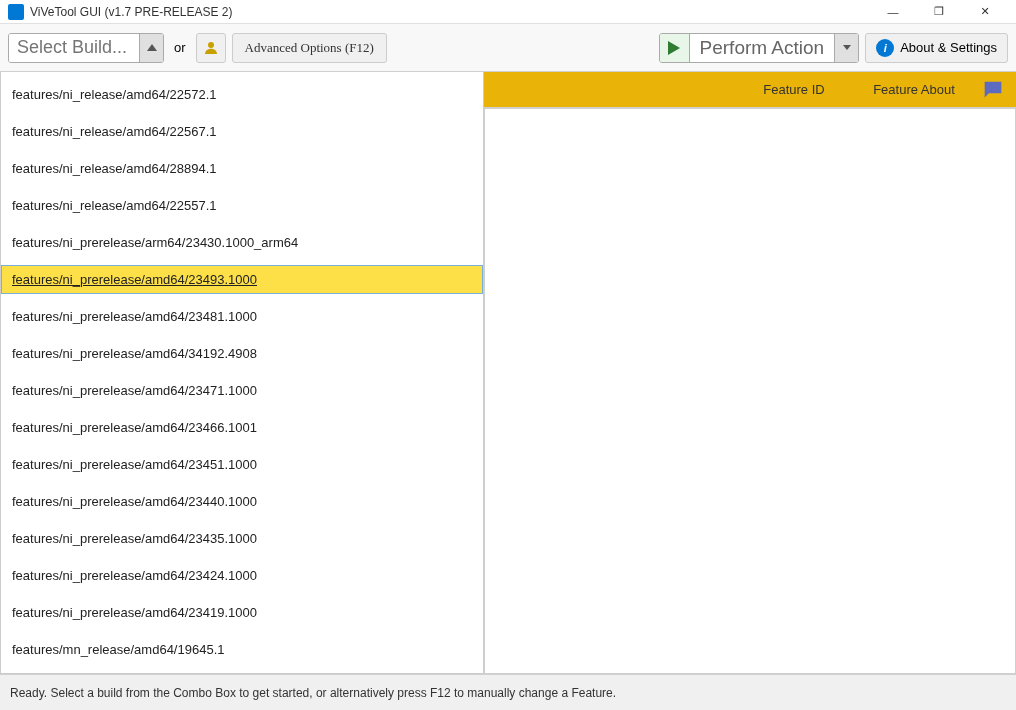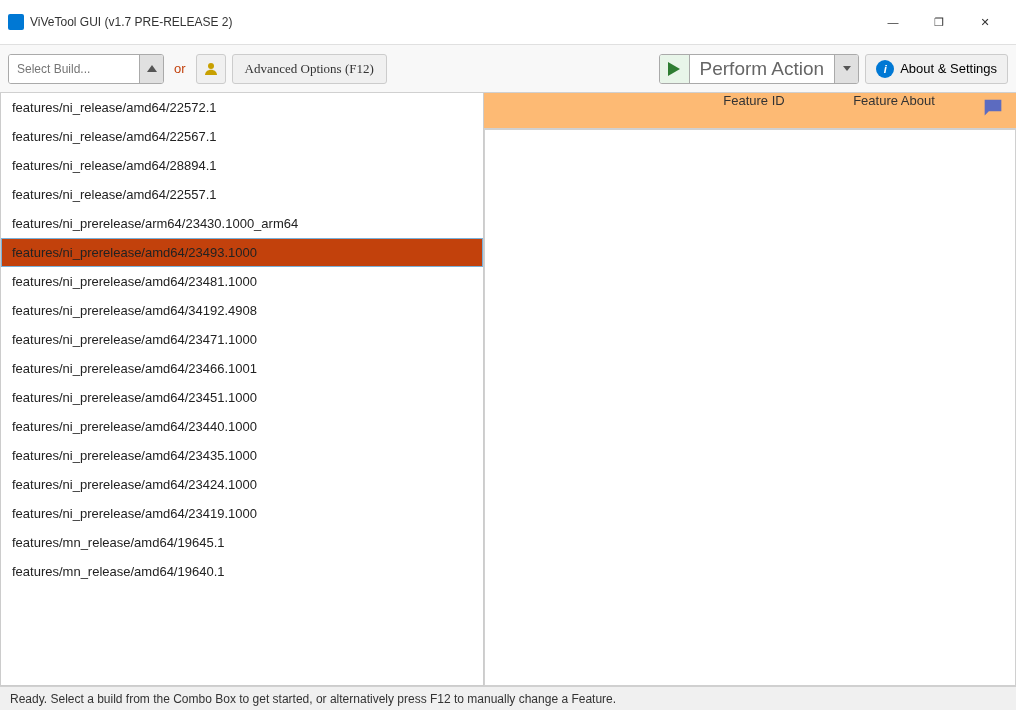--- a/index.html
+++ b/index.html
@@ -10,21 +10,21 @@
       width: 1016px;
       height: 710px;
       display: flex;
       flex-direction: column;
       overflow: hidden;
     }
 
     
     .title-bar {
       background: #ffffff;
-      height: 45px;
+      height: 24px;
       display: flex;
       align-items: center;
       padding: 0 8px;
       border-bottom: 1px solid #e0e0e0;
       flex-shrink: 0;
     }
     .title-bar-icon {
       width: 16px;
       height: 16px;
       margin-right: 6px;
@@ -73,40 +73,40 @@
       border-radius: 3px;
       background: white;
       overflow: hidden;
     }
     .select-build-input {
       border: none;
       outline: none;
       padding: 0 8px;
       width: 130px;
       height: 100%;
-      font-size: 12px;
+      font-size: 18px;
       color: #555;
       background: white;
     }
     .select-build-btn {
       background: #e0e0e0;
       border: none;
       border-left: 1px solid #aaa;
       height: 100%;
       width: 24px;
       cursor: pointer;
       display: flex;
       align-items: center;
       justify-content: center;
       font-size: 10px;
     }
 
     .or-label {
       font-size: 13px;
-      color: #c2410c;
+      color: #000000;
       padding: 0 4px;
     }
 
     .user-icon-btn {
       width: 30px;
       height: 30px;
       background: #f0f0f0;
       border: 1px solid #ccc;
       border-radius: 3px;
       cursor: pointer;
@@ -226,42 +226,44 @@
       overflow-y: scroll;
       overflow-x: hidden;
     }
     .dropdown-item {
       padding: 6px 10px;
       cursor: pointer;
       white-space: nowrap;
       font-size: 13px;
       color: #222;
       border: 1px solid transparent;
+      margin-top: 8px;
     }
     .dropdown-item.selected {
-      background: #c2410c;
+      background: #fde047;
       border-color: #7ab0d8;
+      text-decoration: underline;
     }
 
     
     .right-panel {
       flex: 1;
       display: flex;
       flex-direction: column;
       background: #f5f5f5;
       overflow: hidden;
     }
 
     .feature-table-header {
       display: flex;
+      align-items: center;
       height: 36px;
-      background: #fdba74;
+      background: #eab308;
       border-bottom: 1px solid #d0d0d0;
       padding: 0 8px;
-      gap: 20px;
     }
     .feature-table-header .spacer {
       flex: 1;
     }
     .col-feature-id {
       width: 120px;
       font-size: 13px;
       color: #333;
       font-weight: 500;
       text-align: center;
@@ -285,21 +287,21 @@
 
     .feature-table-body {
       flex: 1;
       background: white;
       border: 1px solid #d0d0d0;
       margin: 0;
     }
 
     
     .status-bar {
-      height: 24px;
+      height: 36px;
       background: #f0f0f0;
       border-top: 1px solid #d0d0d0;
       display: flex;
       align-items: center;
       padding: 0 10px;
       font-size: 12px;
       color: #333;
       flex-shrink: 0;
     }
 

